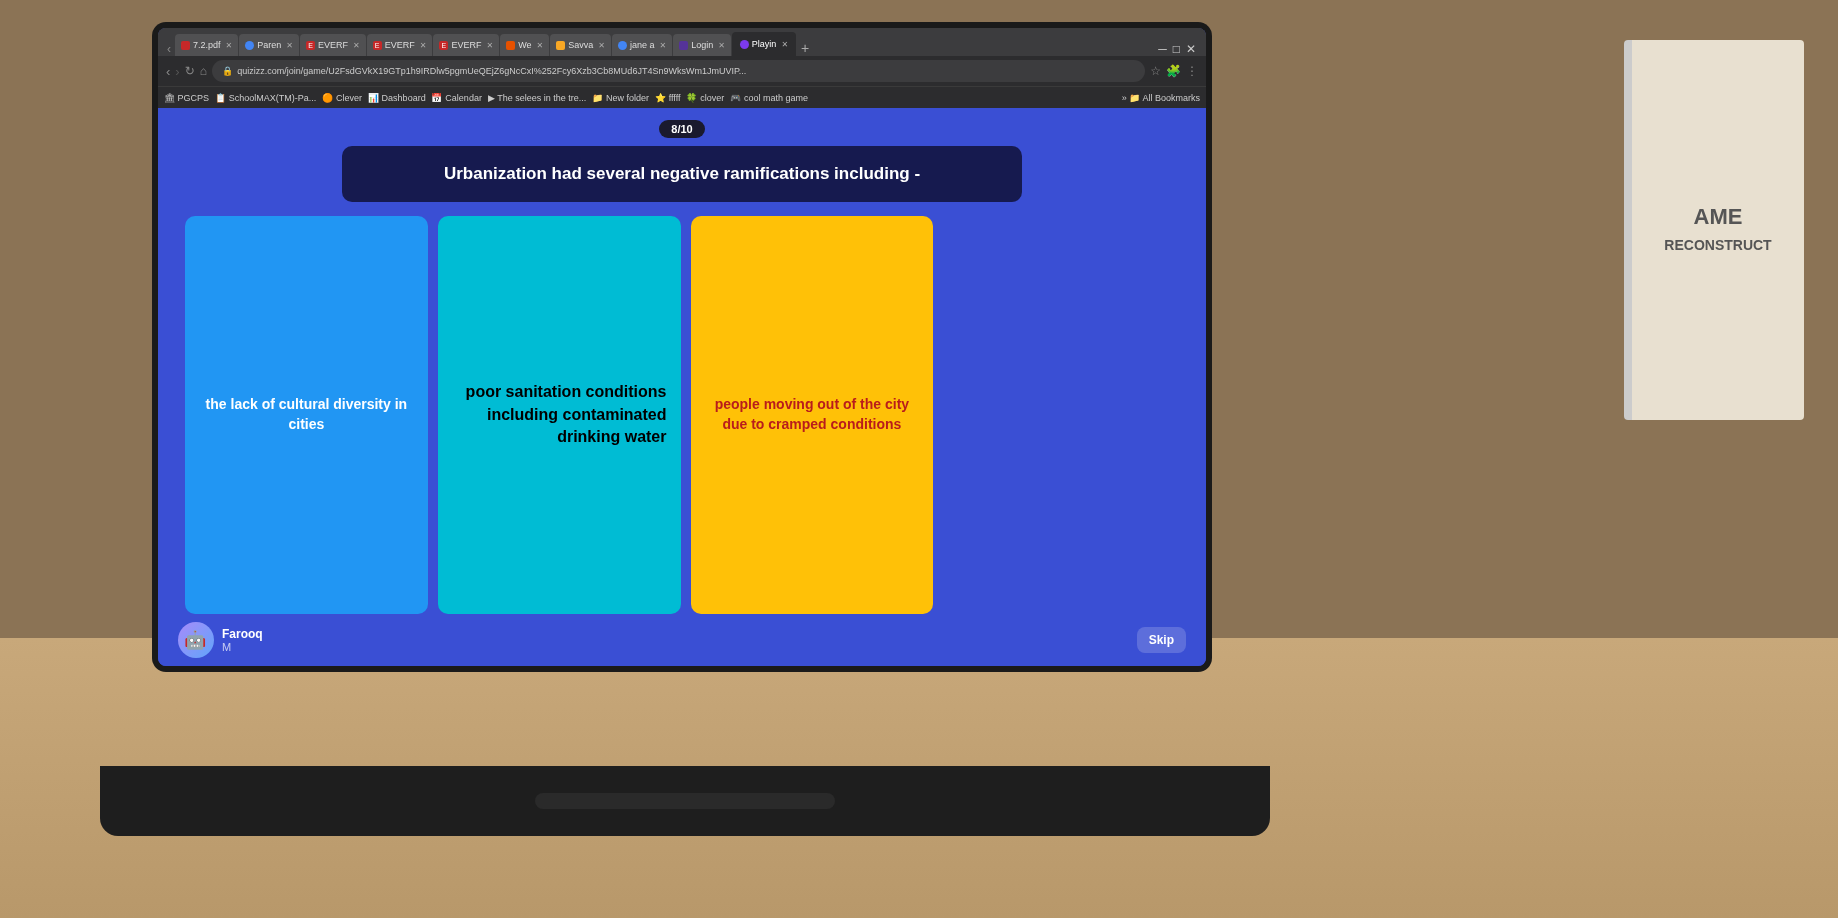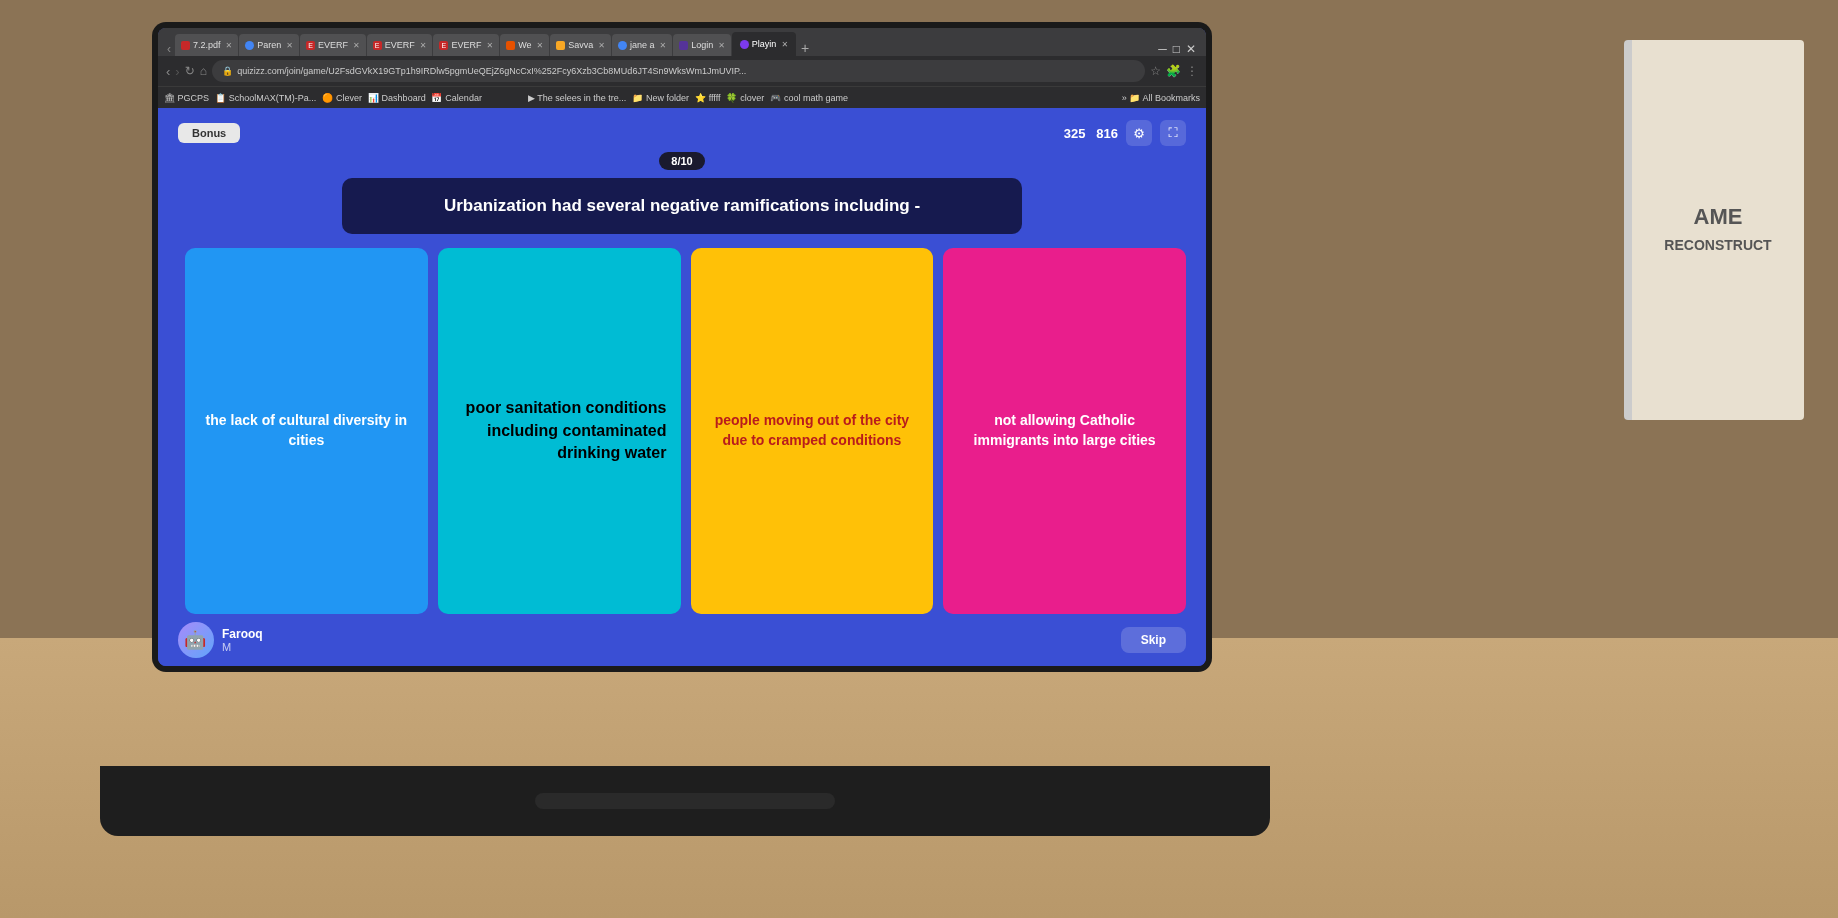--- a/index.html
+++ b/index.html
@@ -158,59 +158,35 @@
         background:#2c2c2e; height:22px; padding:0 6px; gap:6px;
         font-size:9px; color:#ccc; border-top:1px solid #3a3a3a; overflow:hidden;
       ">
         <span style="cursor:pointer;white-space:nowrap;display:flex;align-items:center;gap:2px;">
           <span style="font-size:9px;">🏛</span> PGCPS
         </span>
         <span style="cursor:pointer;white-space:nowrap;">📋 SchoolMAX(TM)-Pa...</span>
         <span style="cursor:pointer;white-space:nowrap;">🟠 Clever</span>
         <span style="cursor:pointer;white-space:nowrap;">📊 Dashboard</span>
         <span style="cursor:pointer;white-space:nowrap;">📅 Calendar</span>
-        <span style="cursor:pointer;white-space:nowrap;margin-left:40px;">▶ The selees in the tre...</span>
+        <span style="cursor:pointer;white-space:nowrap;">▶ The selees in the tre...</span>
         <span style="cursor:pointer;white-space:nowrap;">📁 New folder</span>
         <span style="cursor:pointer;white-space:nowrap;">⭐ fffff</span>
         <span style="cursor:pointer;white-space:nowrap;">🍀 clover</span>
         <span style="cursor:pointer;white-space:nowrap;">🎮 cool math game</span>
         <span style="cursor:pointer;margin-left:auto;white-space:nowrap;">»  📁 All Bookmarks</span>
       </div>
     </div>
 
     <div style="
       flex:1; background:#3a4fd4;
       display:flex; flex-direction:column; align-items:center;
       padding:12px 20px 8px 20px; position:relative;
     ">
 
-      <div style="
-        width:100%; display:flex; justify-content:space-between; align-items:center; margin-bottom:6px;
-      ">
-        <button style="
-          background:#e8e8e8; color:#333; border:none; border-radius:6px;
-          padding:4px 14px; font-size:11px; font-weight:bold; cursor:pointer;
-        ">Bonus</button>
-
-        <div style="display:flex;align-items:center;gap:8px;">
-          <span style="color:white;font-size:13px;font-weight:bold;">
-            <span>325</span> &nbsp; <span>816</span>
-          </span>
-          <div style="
-            width:26px;height:26px;background:rgba(255,255,255,0.15);
-            border-radius:6px;display:flex;align-items:center;justify-content:center;
-            cursor:pointer;color:white;font-size:13px;
-          ">⚙</div>
-          <div style="
-            width:26px;height:26px;background:rgba(255,255,255,0.15);
-            border-radius:6px;display:flex;align-items:center;justify-content:center;
-            cursor:pointer;color:white;font-size:13px;
-          ">⛶</div>
-        </div>
-      </div>
 
       <div style="
         background:#1a1a2e; color:white; border-radius:12px;
         padding:3px 12px; font-size:11px; font-weight:bold; margin-bottom:8px;
       ">8/10</div>
 
       <div style="
         background:rgba(15,15,50,0.82); border-radius:10px;
         padding:18px 30px; color:white; font-size:17px; font-weight:bold;
         text-align:center; margin-bottom:14px; max-width:680px; width:90%;
@@ -234,47 +210,41 @@
           color:#000000; text-align:right; cursor:pointer; min-height:130px; line-height:1.4;
         ">poor sanitation conditions including contaminated drinking water</div>
 
         <div style="
           background:#FFC107; border-radius:10px;
           display:flex;align-items:center;justify-content:center;
           padding:16px 14px; font-size:14px; font-weight:bold;
           color:#b91c1c; text-align:center; cursor:pointer; min-height:130px; line-height:1.4;
         ">people moving out of the city due to cramped conditions</div>
 
-        <div style="
-          background:#E91E8C; border-radius:10px;
-          display:flex;align-items:center;justify-content:center;
-          padding:16px 14px; font-size:14px; font-weight:bold;
-          color:white; text-align:center; cursor:pointer; min-height:130px; line-height:1.4;
-        ">not allowing Catholic immigrants into large cities</div>
       </div>
 
       <div style="
         width:100%; display:flex; justify-content:space-between; align-items:center; margin-top:8px;
       ">
         <div style="display:flex;align-items:center;gap:8px;">
           <div style="
             width:36px;height:36px;border-radius:50%;
             background:linear-gradient(135deg,#a78bfa,#60a5fa);
             display:flex;align-items:center;justify-content:center;
             font-size:18px;
           ">🤖</div>
           <div>
             <div style="color:white;font-size:12px;font-weight:bold;">Farooq</div>
             <div style="color:rgba(255,255,255,0.7);font-size:11px;">M</div>
           </div>
         </div>
 
         <button style="
           background:rgba(255,255,255,0.18); color:white; border:none;
-          border-radius:8px; padding:6px 20px; font-size:12px; cursor:pointer; font-weight:bold;
+          border-radius:8px; padding:6px 12px; font-size:12px; cursor:pointer; font-weight:bold;
         ">Skip</button>
       </div>
     </div>
   </div>
 </div>
 
 <div style="
   position:absolute; bottom:82px; left:100px;
   width:1170px; height:70px;
   background:#1e1e1e; border-radius:0 0 18px 18px;

